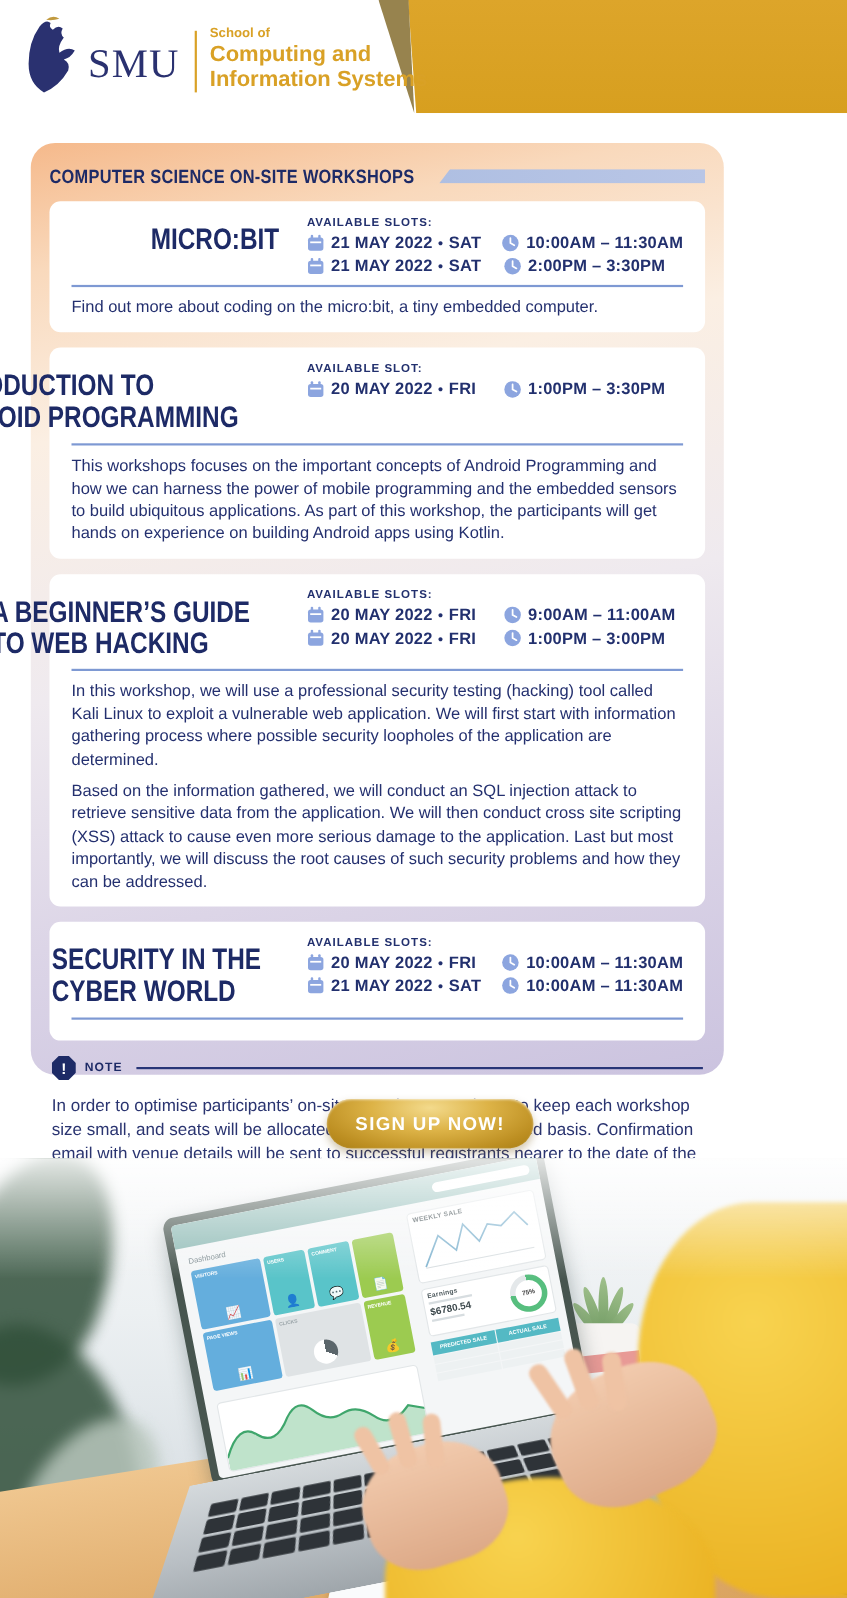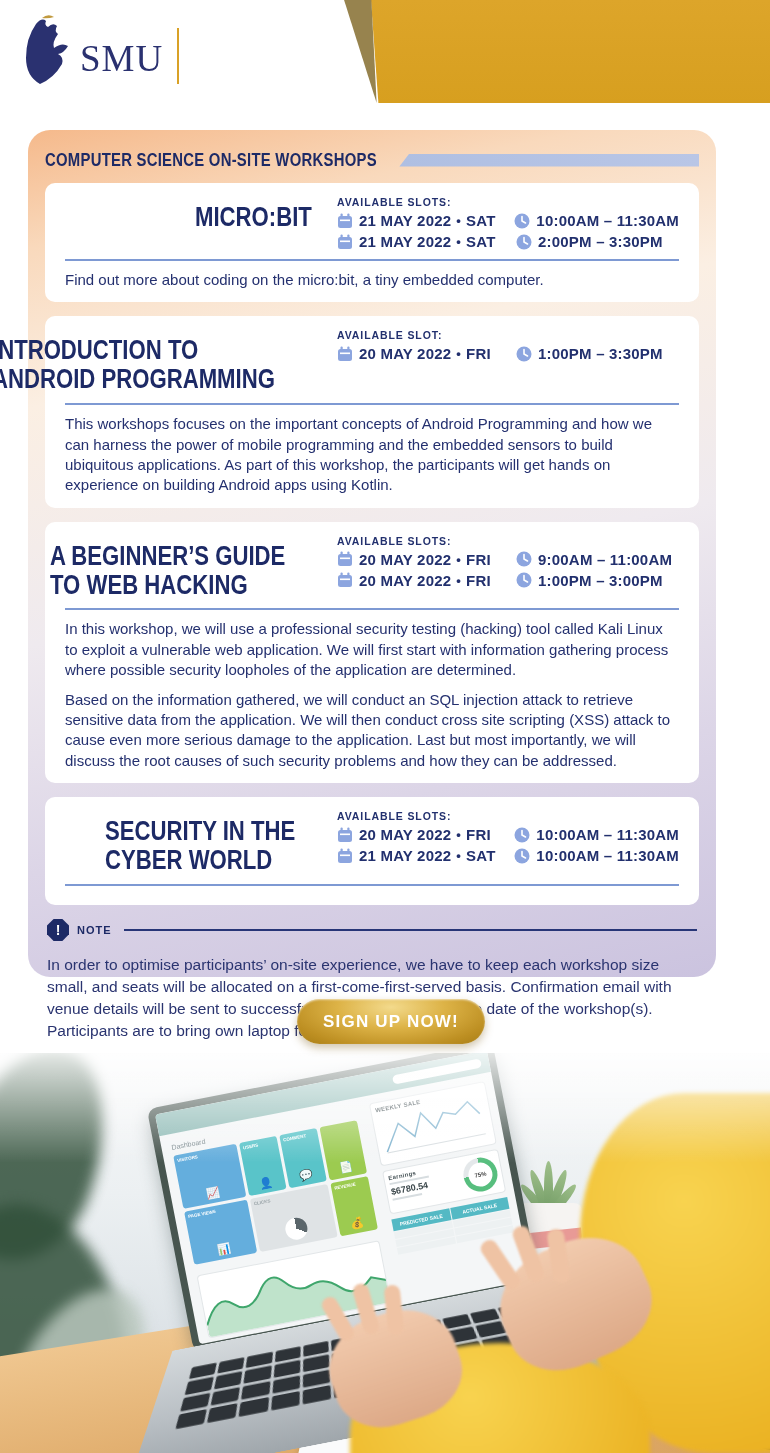--- a/index.html
+++ b/index.html
@@ -15,21 +15,21 @@
   .tan-wedge { position:absolute; top:0; left:330px; width:440px; height:103px;
     background:#97834E; clip-path:polygon(3.2% 0,9.4% 0,10.6% 100%); }
   .logo-wrap { position:absolute; top:14px; left:22px; display:flex; align-items:center; }
   .lion { width:52px; height:74px; }
   .smu-word { font-family:"Liberation Serif", serif; font-size:37px; color:#2A3170; letter-spacing:1px; margin:14px 10px 0 6px; }
   .logo-sep { width:1.5px; height:56px; background:#D9A126; margin:10px 12px 0 4px; }
   .school-of { color:#D9A126; font-size:12px; font-weight:bold; margin:4px 0 1px; }
   .school-name { color:#D9A126; font-size:20px; font-weight:bold; line-height:1.12; }
 
   
-  .panel { position:absolute; top:130px; left:28px; width:688px; height:847px;
+  .panel { position:absolute; top:130px; left:28px; width:630px; height:847px;
     border-radius:22px; padding:16px 17px 0;
     background:linear-gradient(168deg,#F5B98B 0%,#F9D9BC 12%,#FBEFE3 28%,#EFEAEF 52%,#DCD5E7 75%,#CBC3DF 100%); }
   .sect-row { display:flex; align-items:center; margin:4px 0 13px; height:20px; }
   .sect-title { font-size:17.5px; font-weight:bold; color:#1D2A66; letter-spacing:.3px; white-space:nowrap;
     display:inline-block; transform:scaleX(.85); transform-origin:left center; }
   .sect-bar { flex:1; height:13px; margin-left:-36px; background:linear-gradient(90deg,#AFBFE2,#B9C6E6);
     clip-path:polygon(10px 0,100% 0,100% 100%,0 100%); }
 
   .card { background:#fff; border-radius:10px; padding:10px 20px 10px; margin-bottom:14px; }
   .card-head { display:flex; justify-content:flex-end; }
@@ -127,20 +127,25 @@
   <div class="header">
     <div class="gold-block"></div>
     <div class="tan-wedge"></div>
     <div class="logo-wrap">
       <svg class="lion" viewBox="0 0 52 74">
         <path d="M14 10 q6 -7 10 -3 q-2 4 2 6 q5 -5 9 -1 q-3 5 1 8 q-6 8 -4 14 q8 -6 14 -2 q-4 7 -10 8 q6 3 4 10 q-8 14 -22 20 q-14 -8 -14 -26 q0 -20 10 -34 z" fill="#2A3170"></path>
         <path d="M20 4 q6 -5 12 -1 q-6 2 -12 1 z" fill="#C19A3F"></path>
       </svg>
       <div class="smu-word">SMU</div>
       <div class="logo-sep"></div>
+      <div>
+        <div class="school-of">School of</div>
+        <div class="school-name">Computing and</div>
+        <div class="school-name">Information Systems</div>
+      </div>
     </div>
   </div>
 
   <div class="panel">
     <div class="sect-row">
       <span class="sect-title">COMPUTER SCIENCE ON-SITE WORKSHOPS</span>
       <span class="sect-bar"></span>
     </div>
     <div>
   <div class="card">

